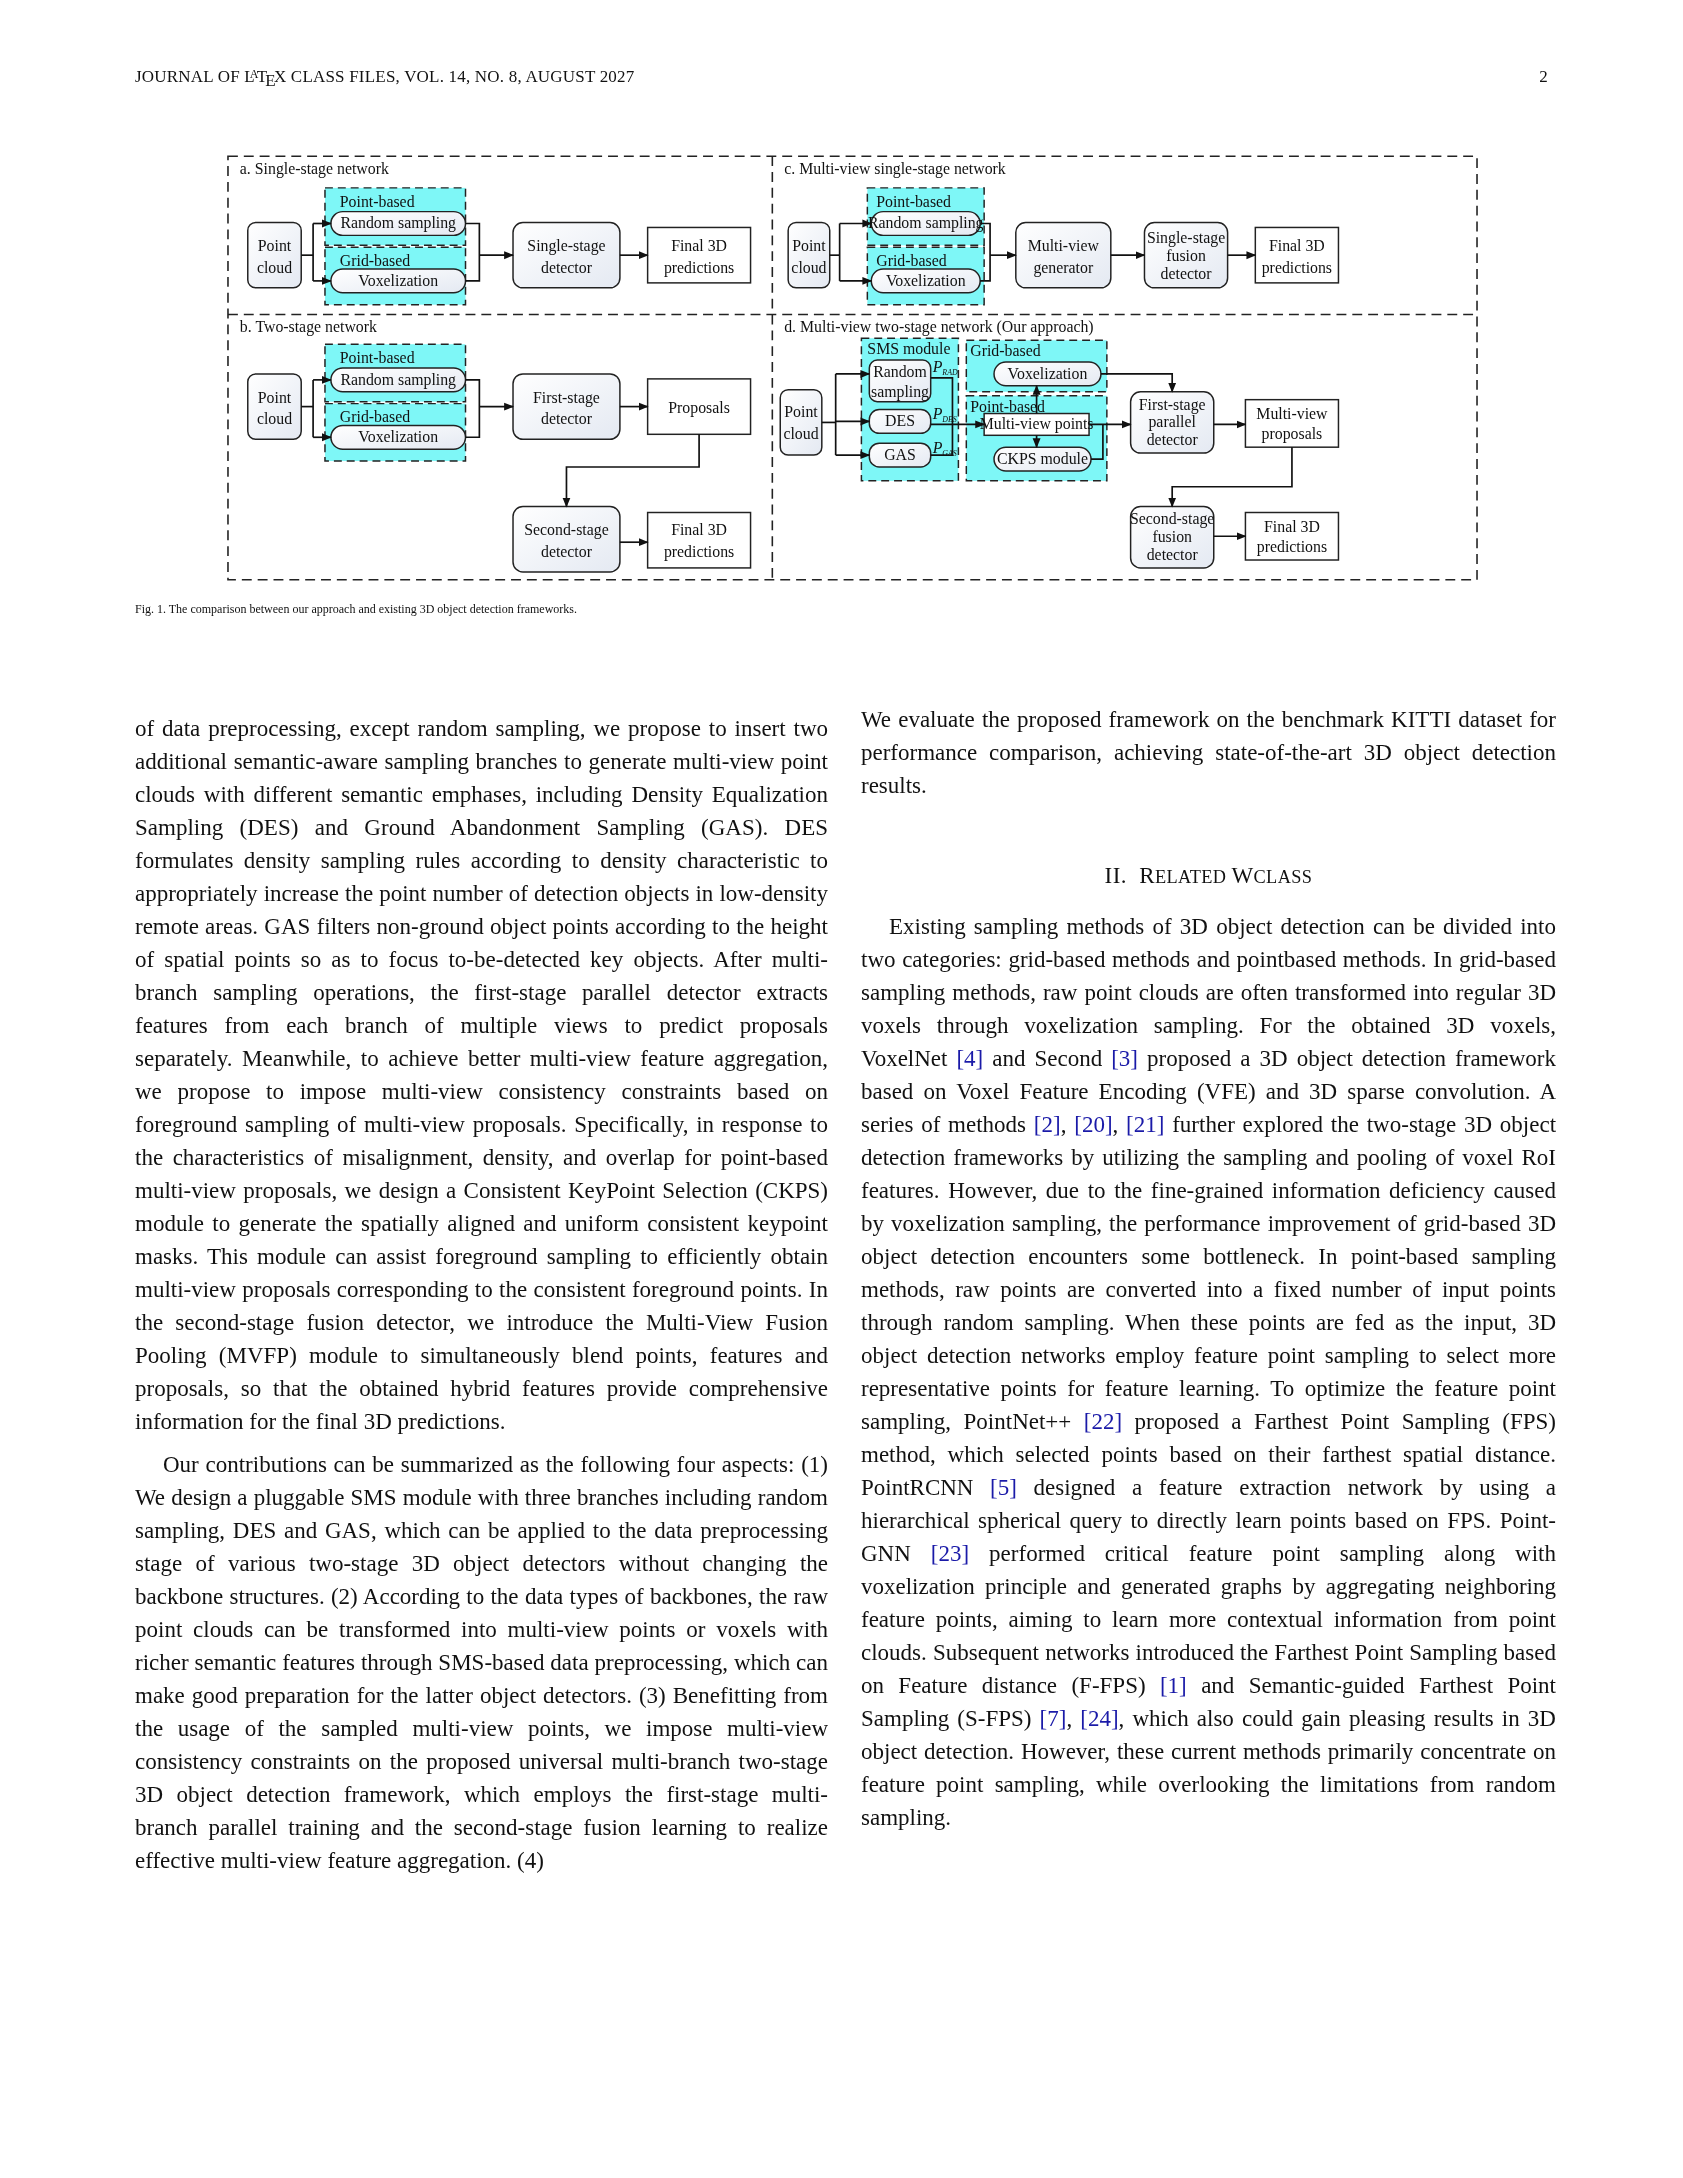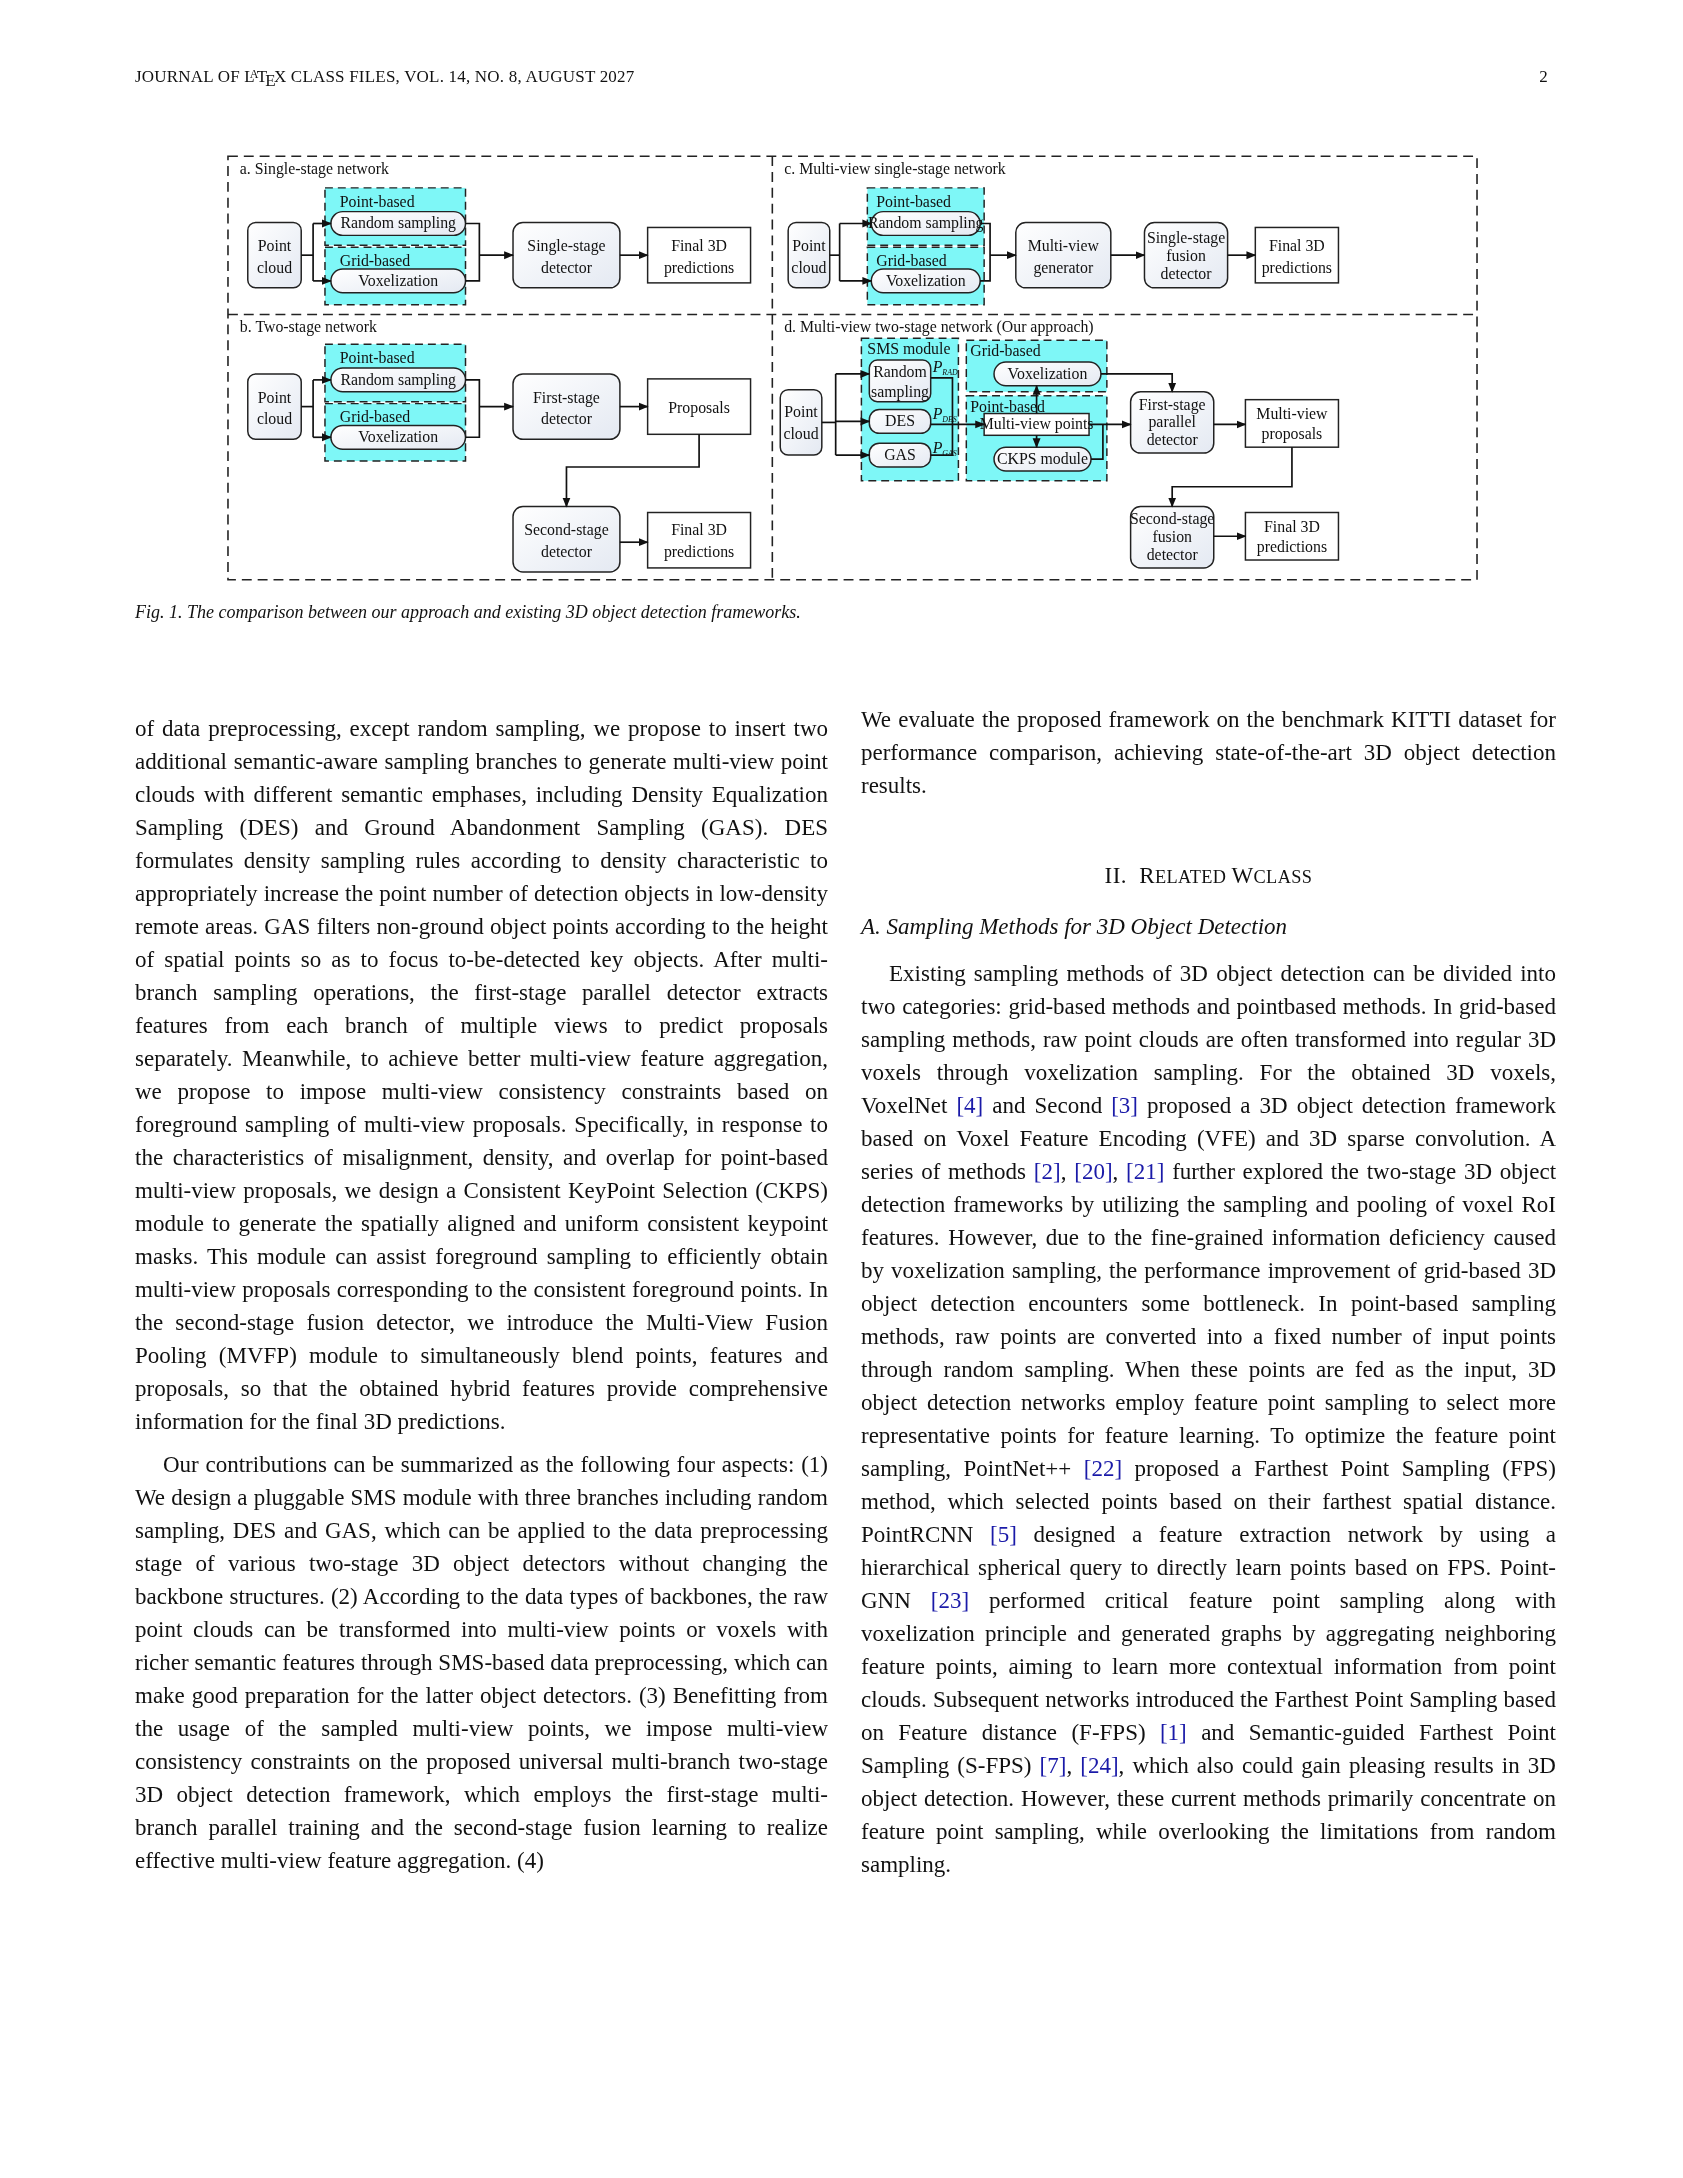--- a/index.html
+++ b/index.html
@@ -9,21 +9,21 @@
                   font-size:17px; letter-spacing:0.2px; }
   .running-head .title { position:absolute; left:0; top:0; }
   .running-head .page-num { position:absolute; right:0; top:0; }
   .latex-a { font-size:12px; position:relative; top:-4px; margin-left:-5px; margin-right:-2px; }
   .latex-e { position:relative; top:4px; margin-left:-2px; margin-right:-2px; }
 
   .figure { position:absolute; left:226px; top:154px; width:1253px; height:428px; }
   .figure svg { width:1253px; height:428px; display:block; }
   .figure text { font-family:"Liberation Serif","DejaVu Serif",serif; fill:#111; }
 
-  .caption { position:absolute; left:135px; top:602px; font-size:18px;font-style:italic; }
+  .caption { position:absolute; left:135px; top:602px; font-size:12px; }
 
   .col { position:absolute; top:703px; width:693px; font-size:23px; line-height:33px;
          text-align:justify; hyphens:manual; }
   .col-left { left:135px;margin-top:9px; }
   .col-right { left:861px; width:695px; }
   .col p { margin:0; }
   .col p + p { margin-top:10px; }
   .indent { text-indent:28px; }
   .section-heading { text-align:center; margin:57px 0 16px 0 !important; font-size:23px; letter-spacing:0.4px; }
   .section-heading .sc { font-size:18.3px;margin-top:16px; }
@@ -228,16 +228,15 @@
 <div class="caption">Fig. 1.  The comparison between our approach and existing 3D object detection frameworks.</div>
 
 <div class="col col-left">
   <p>of data preprocessing, except random sampling, we propose to insert two additional semantic-aware sampling branches to generate multi-view point clouds with different semantic emphases, including Density Equalization Sampling (DES) and Ground Abandonment Sampling (GAS). DES formulates density sampling rules according to density characteristic to appropriately increase the point number of detection objects in low-density remote areas. GAS filters non-ground object points according to the height of spatial points so as to focus to-be-detected key objects. After multi-branch sampling operations, the first-stage parallel detector extracts features from each branch of multiple views to predict proposals separately. Meanwhile, to achieve better multi-view feature ag­gregation, we propose to impose multi-view consistency con­straints based on foreground sampling of multi-view proposals. Specifically, in response to the characteristics of misalignment, density, and overlap for point-based multi-view proposals, we design a Consistent KeyPoint Selection (CKPS) module to generate the spatially aligned and uniform consistent key­point masks. This module can assist foreground sampling to efficiently obtain multi-view proposals corresponding to the consistent foreground points. In the second-stage fusion detector, we introduce the Multi-View Fusion Pooling (MVFP) module to simultaneously blend points, features and proposals, so that the obtained hybrid features provide comprehensive information for the final 3D predictions.</p>
   <p class="indent">Our contributions can be summarized as the following four aspects: (1) We design a pluggable SMS module with three branches including random sampling, DES and GAS, which can be applied to the data preprocessing stage of various two-stage 3D object detectors without changing the backbone structures. (2) According to the data types of backbones, the raw point clouds can be transformed into multi-view points or voxels with richer semantic features through SMS-based data preprocessing, which can make good preparation for the latter object detectors. (3) Benefitting from the usage of the sampled multi-view points, we impose multi-view consistency constraints on the proposed universal multi-branch two-stage 3D object detection framework, which employs the first-stage multi-branch parallel training and the second-stage fusion learning to realize effective multi-view feature aggregation. (4)</p>
 </div>
 
 <div class="col col-right">
   <p>We evaluate the proposed framework on the benchmark KITTI dataset for performance comparison, achieving state-of-the-art 3D object detection results.</p>
   <p class="section-heading"><span>II.</span>&nbsp;&nbsp;<span>R</span><span class="sc">ELATED </span><span>W</span><span class="sc">CLASS</span></p>
-  <p class="subsection-heading">A.  Sampling Methods for 3D Object Detection</p>
   <p class="indent"><span>Existing sampling methods of 3D object detection can be divided into two categories: grid-based methods and point­based methods. In grid-based sampling methods, raw point clouds are often transformed into regular 3D voxels through voxelization sampling. For the obtained 3D voxels, VoxelNet </span><a class="cite" style="color: rgb(26, 26, 168);">[4]</a><span> and Second </span><a class="cite" style="color: rgb(26, 26, 168);">[3]</a><span> proposed a 3D object detection framework based on Voxel Feature Encoding (VFE) and 3D sparse con­volution. A series of methods </span><a class="cite" style="color: rgb(26, 26, 168);">[2]</a><span>, </span><a class="cite" style="color: rgb(26, 26, 168);">[20]</a><span>, </span><a class="cite" style="color: rgb(26, 26, 168);">[21]</a><span> further explored the two-stage 3D object detection frameworks by utilizing the sampling and pooling of voxel RoI features. However, due to the fine-grained information deficiency caused by voxelization sampling, the performance improvement of grid-based 3D object detection encounters some bottleneck. In point-based sampling methods, raw points are converted into a fixed number of input points through random sampling. When these points are fed as the input, 3D object detection networks employ feature point sampling to select more representative points for feature learning. To optimize the feature point sampling, PointNet++ </span><a class="cite" style="color: rgb(26, 26, 168);">[22]</a><span> proposed a Farthest Point Sampling (FPS) method, which selected points based on their farthest spatial distance. PointRCNN </span><a class="cite" style="color: rgb(26, 26, 168);">[5]</a><span> designed a feature extraction network by using a hierarchical spherical query to directly learn points based on FPS. Point-GNN </span><a class="cite" style="color: rgb(26, 26, 168);">[23]</a><span> performed critical feature point sampling along with voxelization principle and generated graphs by aggregating neighboring feature points, aiming to learn more contextual information from point clouds. Subsequent networks introduced the Farthest Point Sampling based on Feature distance (F-FPS) </span><a class="cite" style="color: rgb(26, 26, 168);">[1]</a><span> and Semantic-guided Farthest Point Sampling (S-FPS) </span><a class="cite" style="color: rgb(26, 26, 168);">[7]</a><span>, </span><a class="cite" style="color: rgb(26, 26, 168);">[24]</a><span>, which also could gain pleasing results in 3D object detection. However, these current methods primarily concentrate on feature point sam­pling, while overlooking the limitations from random sam­pling.</span></p>
 </div>
 
 
 </body></html>

